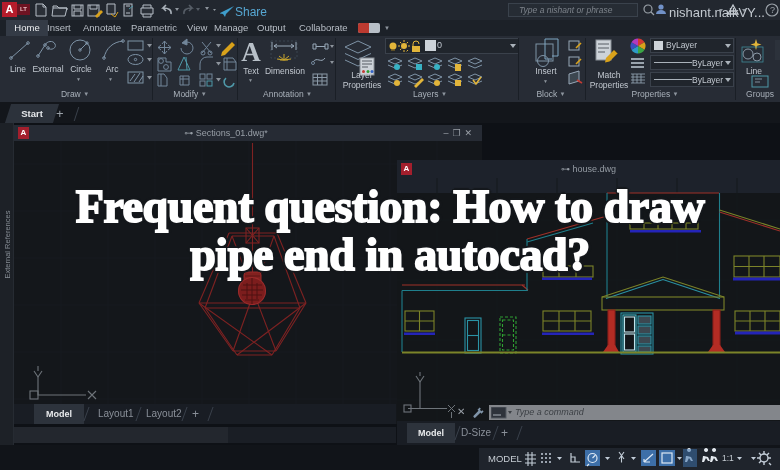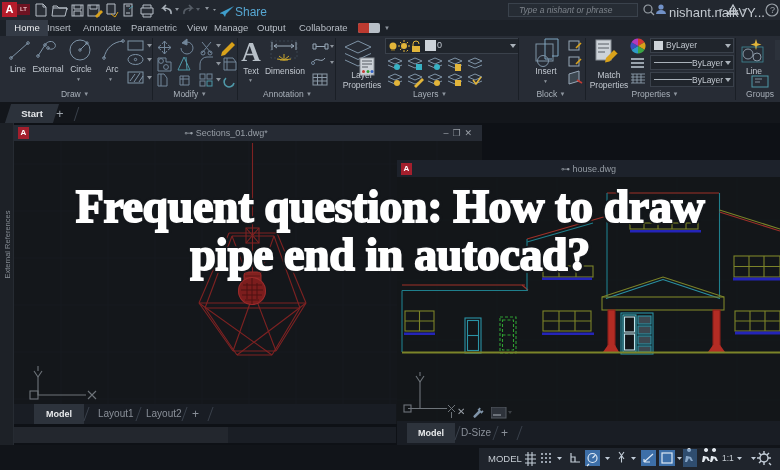--- a/index.html
+++ b/index.html
@@ -34,21 +34,21 @@
 #lstriptxt{left:-39px;top:228px;width:92px;color:#868d95;font-size:7.5px;transform:rotate(-90deg)}
 
 #winL{left:14px;top:125px;width:468px;height:299px;background:#14171b}
 #winLtitle{left:0;top:0;width:468px;height:16px;background:#262b34;color:#989fa7;font-size:9px;text-align:center;line-height:16px}
 #winLa{left:4px;top:2px;width:11px;height:12px;background:#a31f2d;color:#fff;font-size:8px;font-weight:bold;text-align:center;line-height:12px}
 #winLtabs{left:14px;top:404px;width:382px;height:20px;background:#191d24;color:#8a9099;font-size:9px}
 #winLsub{left:14px;top:427px;width:214px;height:16px;background:#23272e}
 .mtab{font-size:10px;color:#8a9099;line-height:20px}
 .mtabA{background:#2d333c;color:#e8eaec;font-weight:bold;text-align:center;line-height:20px;font-size:9px}
 #winR{left:397px;top:160px;width:383px;height:285px;background:#131619}
-#winRtitle{left:0;top:0;width:383px;height:17px;background:#1d222b;color:#949ba3;font-size:9px;text-align:center;line-height:18px}
+#winRtitle{left:0;top:0;width:383px;height:33px;background:#1d222b;color:#949ba3;font-size:9px;text-align:center;line-height:18px}
 #winRa{left:4px;top:3px;width:11px;height:12px;background:#a31f2d;color:#fff;font-size:8px;font-weight:bold;text-align:center;line-height:12px}
 
 #cmdbar{left:397px;top:404px;width:383px;height:17px}
 #cmdfield{left:92px;top:1px;width:291px;height:15px;background:#83868b;color:#3c4045;font-style:italic;font-size:9px;line-height:15px}
 #winRtabs{left:397px;top:421px;width:383px;height:24px;background:#191d24}
 
 #sbar{left:0;top:445px;width:780px;height:25px;background:#111419}
 #sbarR{left:479px;top:3px;width:301px;height:22px;background:#1f242c;color:#c6ccd3}
 
 #headline{left:0;top:183px;width:780px;text-align:center;font-family:"Liberation Serif",serif;font-weight:bold;color:#fff;font-size:46px;line-height:48px;letter-spacing:-0.4px;-webkit-text-stroke:1.8px #fff;text-shadow:2px 2px 0 #15181c,-2px 2px 0 #15181c,2px -2px 0 #15181c,-2px -2px 0 #15181c,0 3px 1px #15181c,3px 0 1px #15181c,-3px 0 1px #15181c,0 -3px 1px #15181c}
@@ -480,20 +480,21 @@
  </svg>
 </div>
 <div class="abs" id="cmdbar">
  <div class="abs" style="left:60px;top:2px;color:#9aa0a8;font-size:10px">✕</div>
  <svg class="abs" style="left:74px;top:2px" width="14" height="14" viewBox="0 0 14 14">
         <g transform="rotate(45 7 7)" fill="#7f93a8">
           <rect x="5.8" y="4.5" width="2.6" height="8.5" rx="1"></rect>
           <path d="M4.3,5 h5.6 v-3 h-1.8 v1.4 h-2 v-1.4 H4.3 z"></path>
         </g>
       </svg>
+ <div class="abs" id="cmdfield"><span style="margin-left:26px">Type  a  command</span></div>
  <svg class="abs" style="left:94px;top:3px" width="22" height="12" viewBox="0 0 22 12">
         <rect x="0" y="0" width="15" height="11" fill="#2e333b" stroke="#555b63"></rect>
         <path d="M2,8h8" stroke="#aab2ba"></path>
         <path d="M17,4l4,0l-2,3z" fill="#3c4045"></path>
       </svg>
 </div>
 <div class="abs" id="winRtabs">
  <div class="abs mtabA" style="left:10px;width:48px;height:20px;top:2px">Model</div>
  <div class="abs" style="left:60px;top:5px;width:1px;height:14px;background:#3a414b;transform:skewX(-20deg)"></div>
       <div class="abs mtab" style="left:64px;top:2px">D-Size</div>

